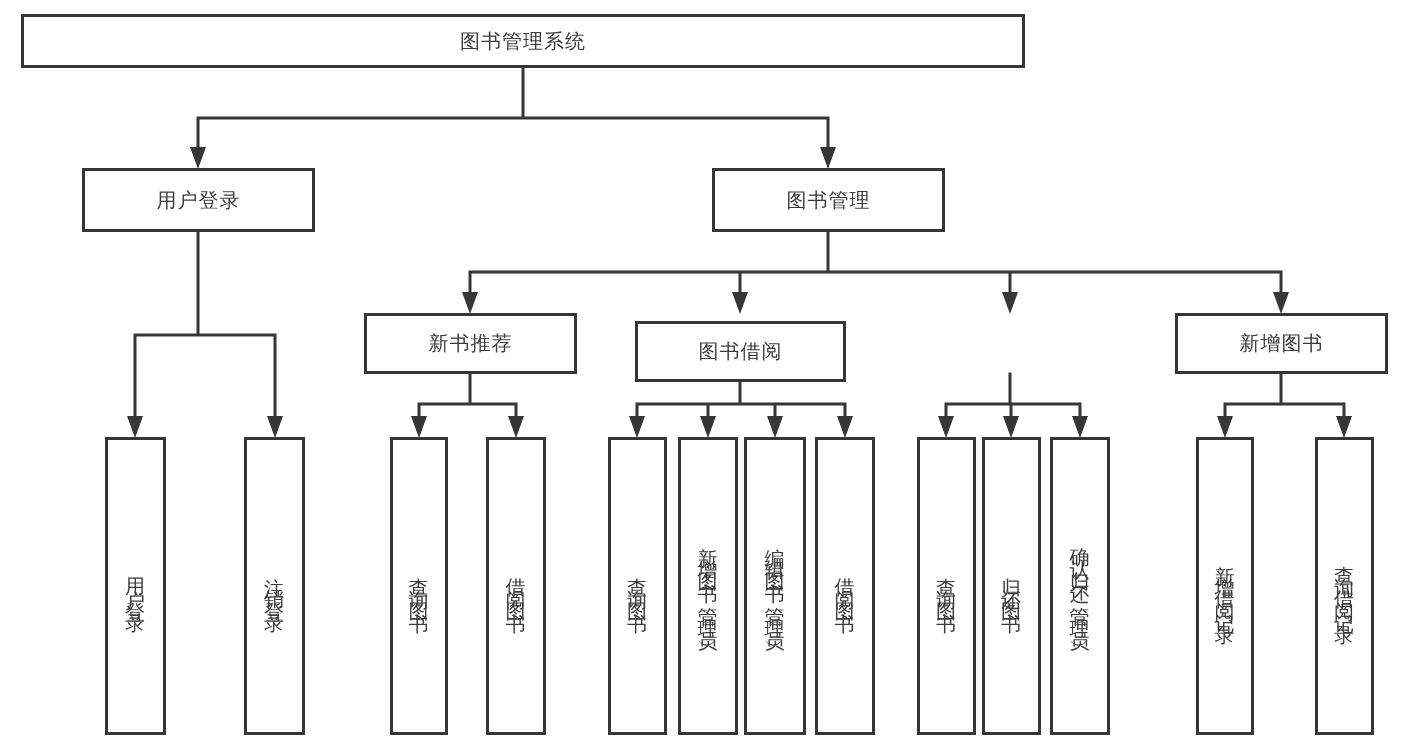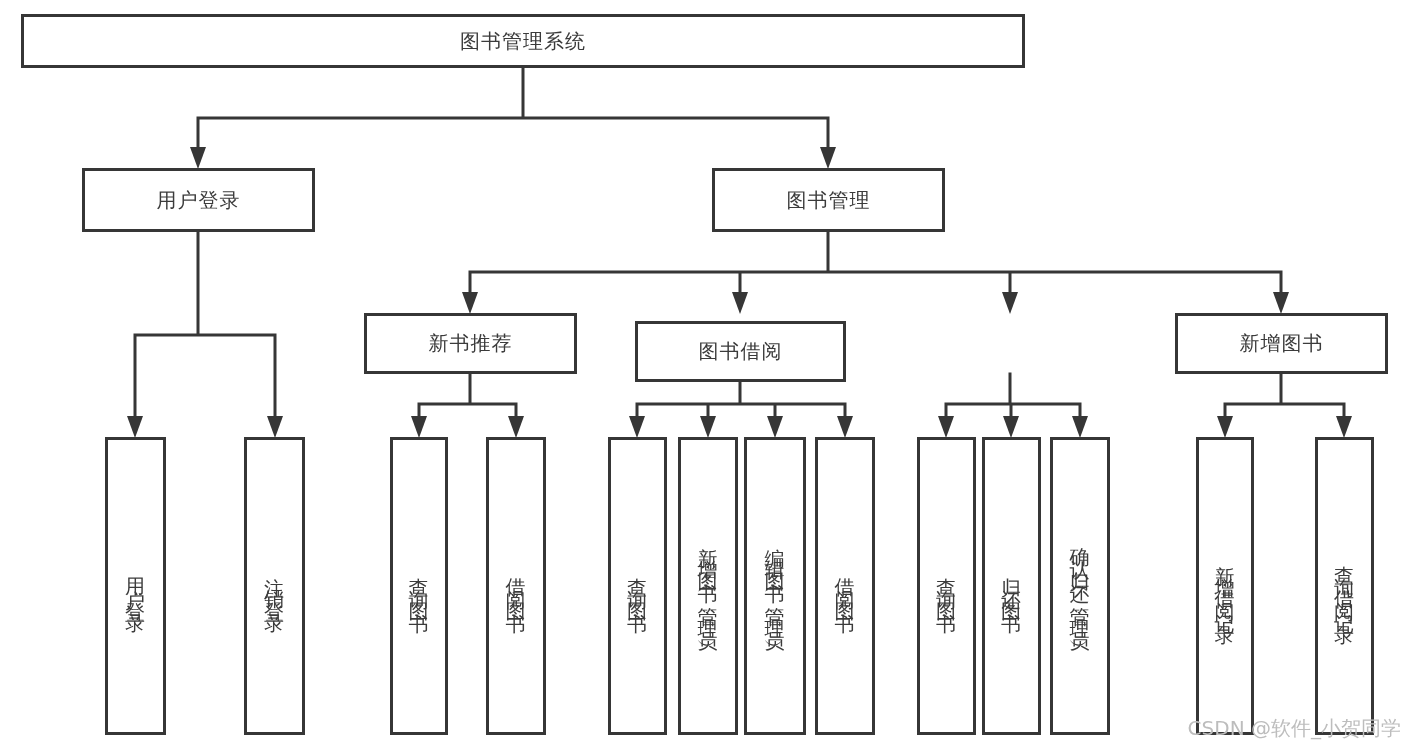--- a/index.html
+++ b/index.html
@@ -148,15 +148,14 @@
   <div class="node v" style="left:1050px; width:60px;">
     <span class="vlabel">确认归还（管理员）</span>
   </div>
   <div class="node v" style="left:1196px; width:58px;">
     <span class="vlabel">新增借阅记录</span>
   </div>
   <div class="node v" style="left:1315px; width:59px;">
     <span class="vlabel">查询借阅记录</span>
   </div>
 
-  <div class="watermark">CSDN @软件_小贺同学</div>
 
 </div>
 
 </body></html>

